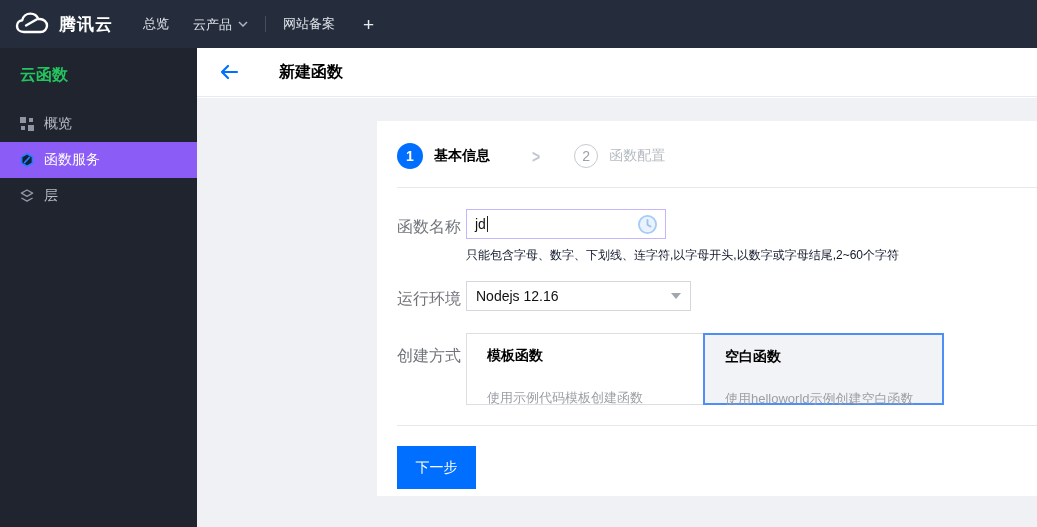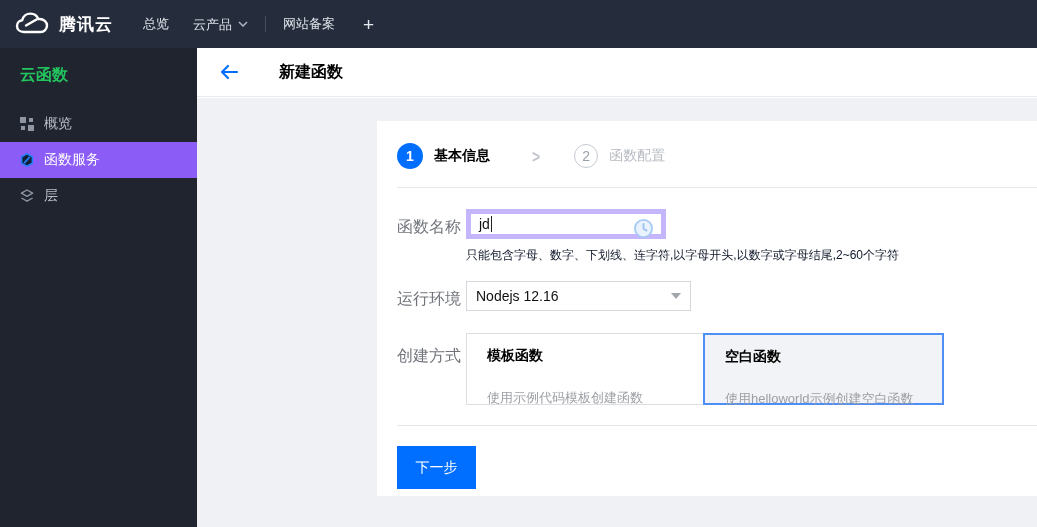--- a/index.html
+++ b/index.html
@@ -50,21 +50,21 @@
   .step-label.inactive { color:#b6bbc2; }
   .step-arrow { margin:0 34px 0 42px; color:#c3c7cd; font-size:14px; font-weight:bold; transform:scaleY(1.3); }
 
   .hr1 { position:absolute; left:20px; right:0; top:66px; height:1px; background:#e7e8ea; }
   .hr2 { position:absolute; left:20px; right:0; top:304px; height:1px; background:#e7e8ea; }
 
   .form-label { position:absolute; left:20px; width:70px; font-size:16px; color:#70747a; }
 
   
   .textbox { position:absolute; left:89px; top:88px; width:200px; height:30px; background:#fff;
-    border:5px solid #c4b5fd; display:flex; align-items:center; padding:0 8px; cursor:text; }
+    border:1px solid #c4b5fd; display:flex; align-items:center; padding:0 8px; cursor:text; }
   .textbox .val { font-size:14px; color:#111; }
   .text-caret { width:1px; height:16px; background:#222; margin-left:1px; }
   .clock { position:absolute; right:7px; top:4px; }
   .hint { position:absolute; left:89px; top:126px; font-size:12px; color:#0f172a; white-space:nowrap; }
 
   
   .select { position:absolute; left:89px; top:160px; width:225px; height:30px; background:#fff;
     border:1px solid #d4d7dc; display:flex; align-items:center; padding:0 9px; cursor:pointer; }
   .select .val { font-size:14px; color:#111; flex:1; }
   .select-caret { width:0; height:0; border-left:5px solid transparent; border-right:5px solid transparent;

